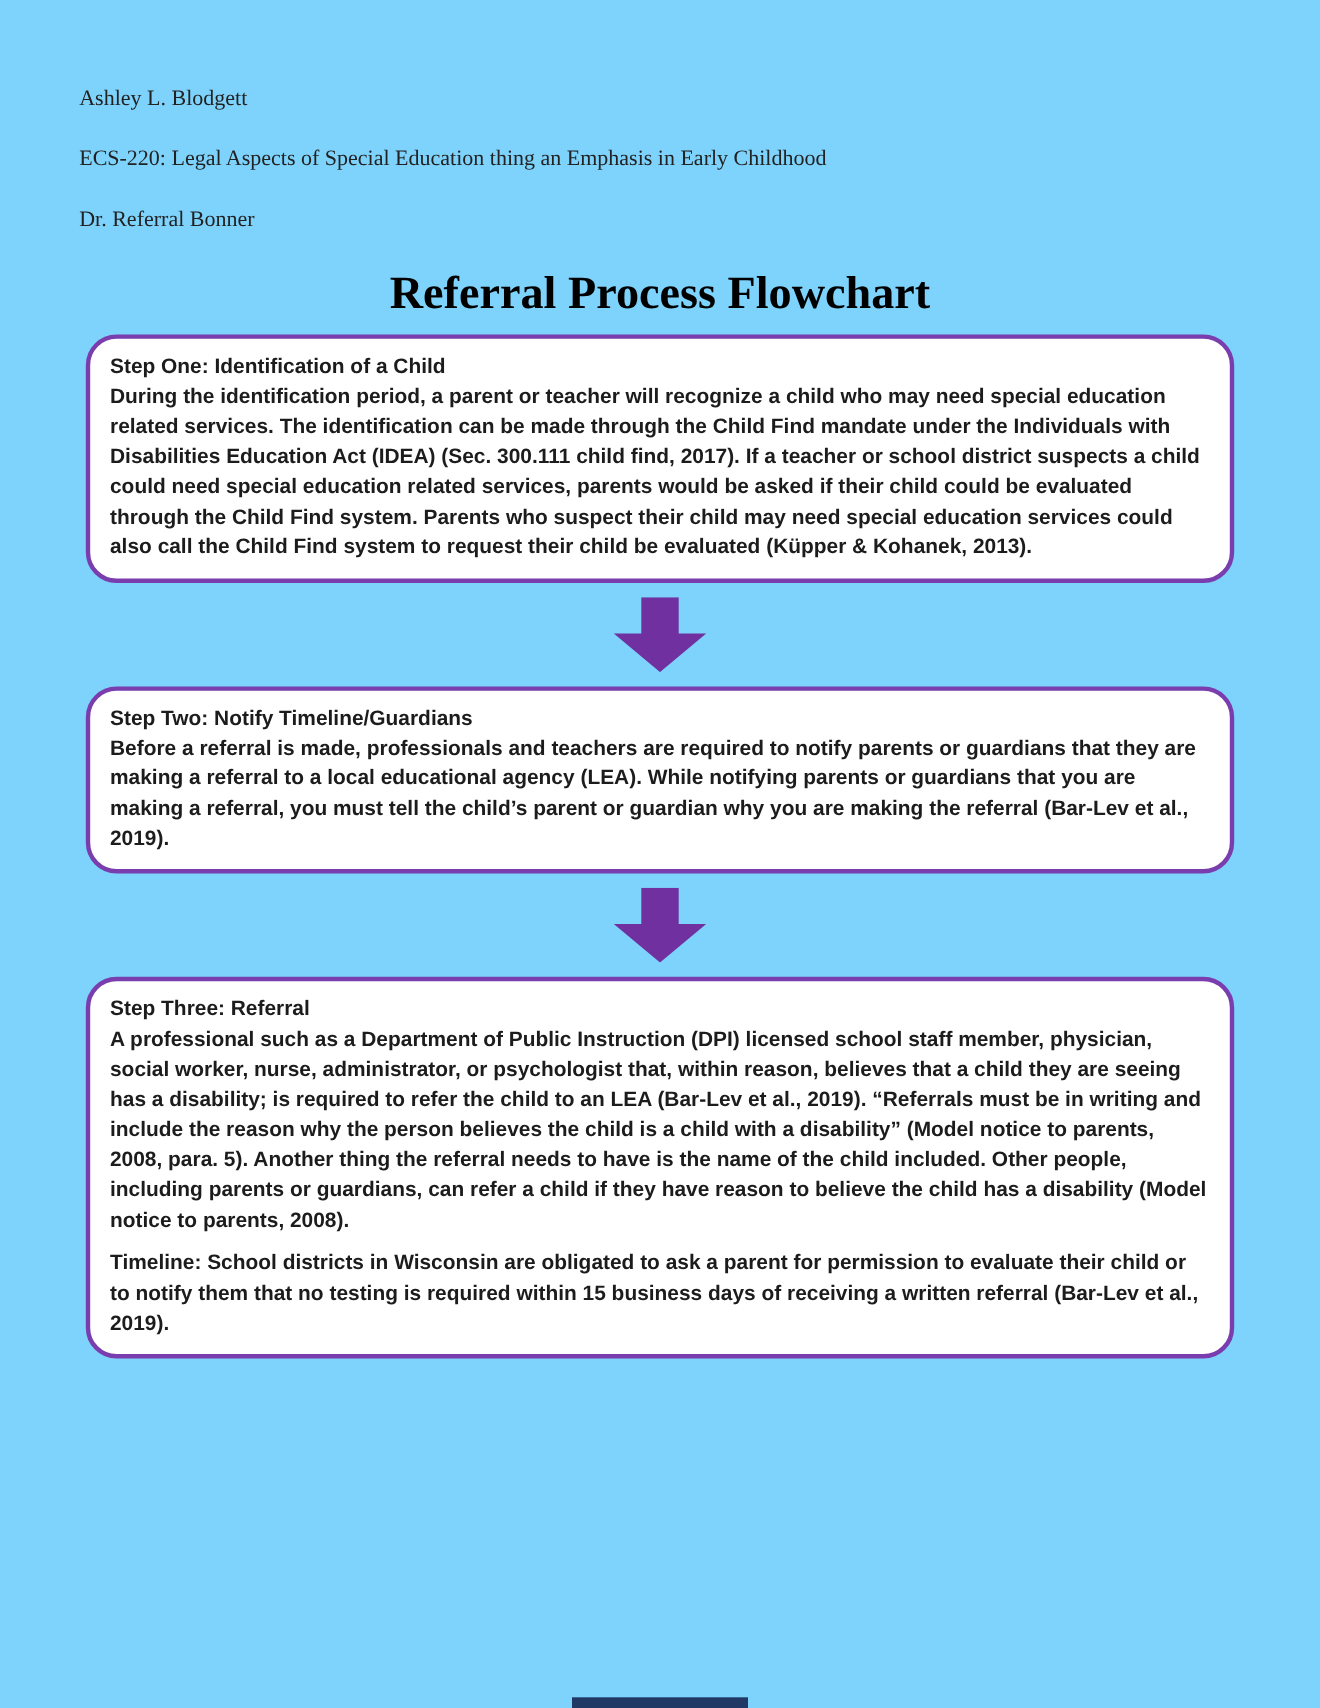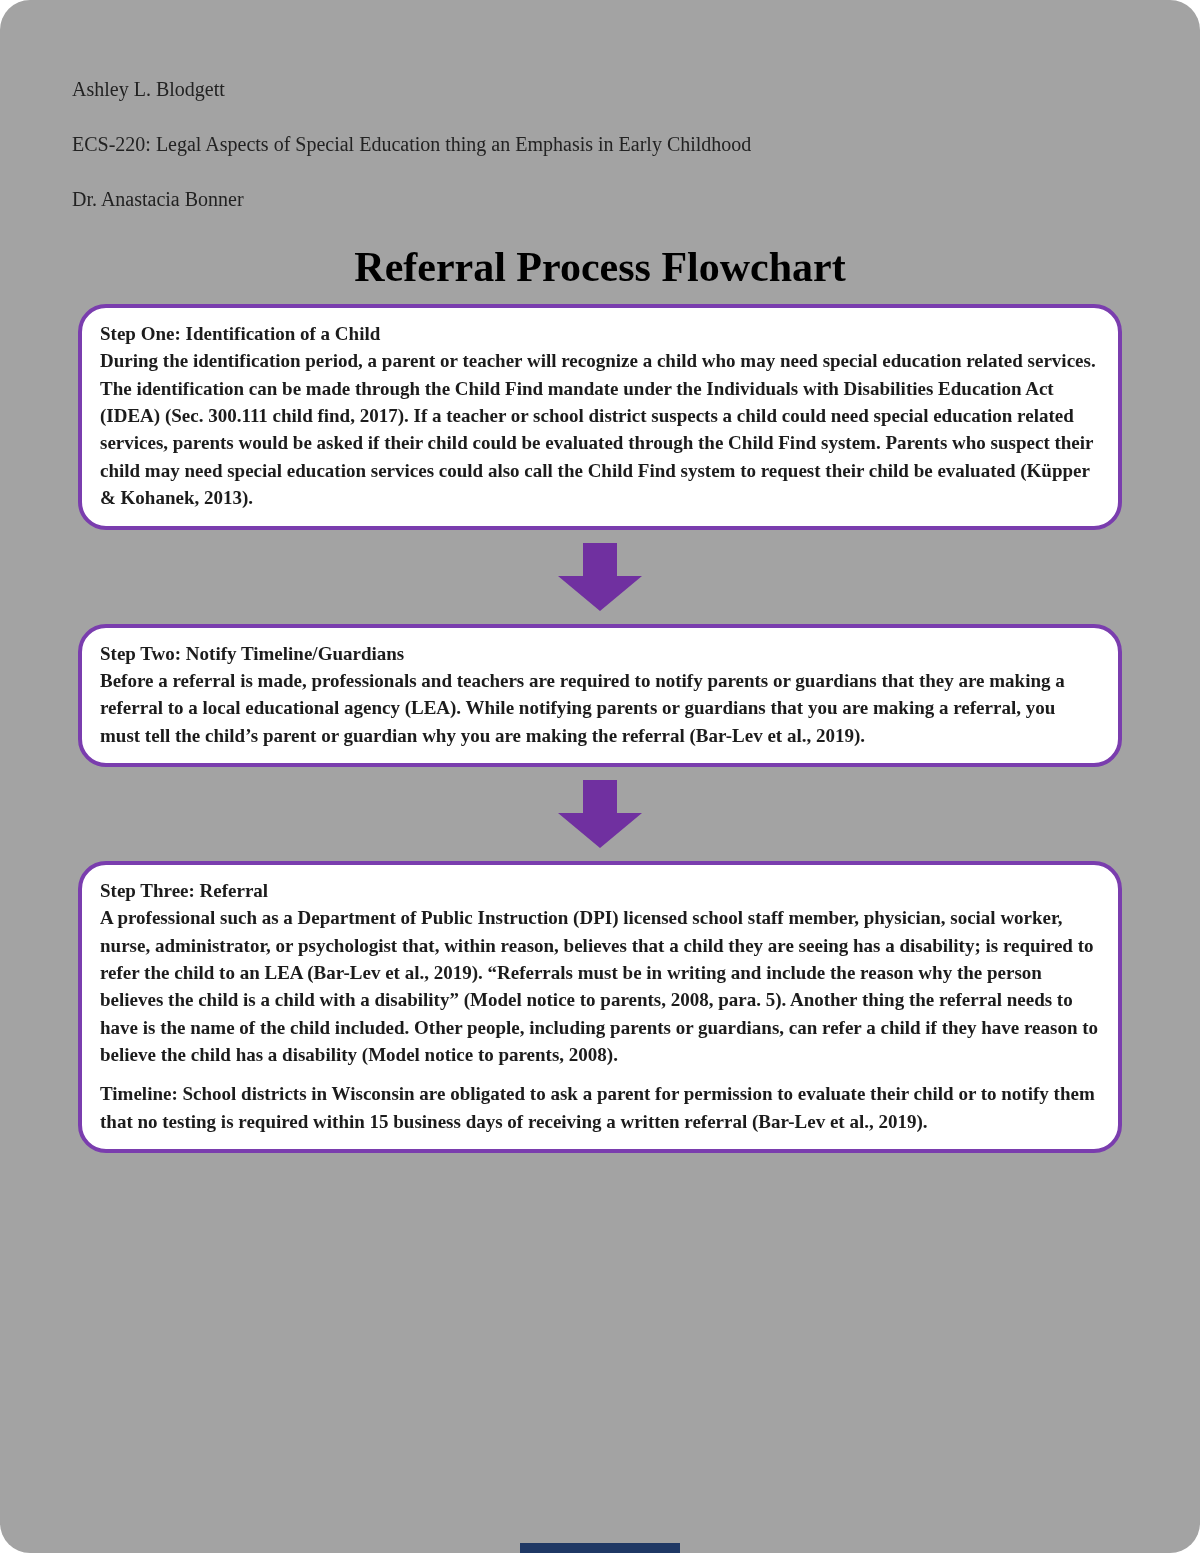--- a/index.html
+++ b/index.html
@@ -1,25 +1,24 @@
 <!DOCTYPE html>
 <html style="--box-border: #7a3dae; --arrow: #7030a0; --footer-bar: #1f3864; --text: #1c1c1c;"><head>
 <meta charset="utf-8">
 <style>
   html, body { margin: 0; padding: 0; background: #ffffff; }
   .page {
     position: relative;
     width: 1200px;
     height: 1553px;
     margin: 0 auto;
-    background: #a3a3a3;
+    background: #7dd3fc;
     color: #1a1a1a;
     font-family: "Liberation Serif", serif;
     overflow: hidden;
-    border-radius: 30px;
   }
   .header { padding: 78px 72px 0 72px; }
   .header p {
     margin: 0 0 33px 0;
     font-size: 20px;
     line-height: 1.1;
     color: #222222;
   }
   .doc-title {
     margin: 26px 0 13px 0;
@@ -27,21 +26,21 @@
     font-family: "Liberation Serif", serif;
     font-size: 42px;
     font-weight: 700;
     color: #000000;
   }
   .flow { width: 1044px; margin: 0 auto; }
   .step-box {
     border: 4px solid var(--box-border, #7a3dae);
     border-radius: 28px;
     padding: 12px 18px 14px 18px;
-    font-family: Liberation Serif, serif;
+    font-family: Liberation Sans, sans-serif;
     font-weight: 700;
     font-size: 19px;
     line-height: 1.44;
     color: #1c1c1c;
     background: #ffffff;
     box-sizing: border-box;
   }
   .box-heading { margin: 0; }
   .box-body { margin: 0; }
   .box-body + .box-body { margin-top: 12px; }
@@ -62,21 +61,21 @@
   }
 </style>
 </head>
 <body>
 
 <div class="page">
 
   <div class="header">
     <p>Ashley L. Blodgett</p>
     <p>ECS-220: Legal Aspects of Special Education thing an Emphasis in Early Childhood</p>
-    <p>Dr. Anastacia Bonner</p>
+    <p>Dr. Referral Bonner</p>
   </div>
 
   <h1 class="doc-title">Referral Process Flowchart</h1>
 
   <div class="flow">
 
     <section class="step-box">
       <p class="box-heading">Step One: Identification of a Child</p>
       <p class="box-body">During the identification period, a parent or teacher will recognize a child who may need special education related services. The identification can be made through the Child Find mandate under the Individuals with Disabilities Education Act (IDEA) (Sec. 300.111 child find, 2017). If a teacher or school district suspects a child could need special education related services, parents would be asked if their child could be evaluated through the Child Find system. Parents who suspect their child may need special education services could also call the Child Find system to request their child be evaluated (Küpper &amp; Kohanek, 2013).</p>
     </section>

